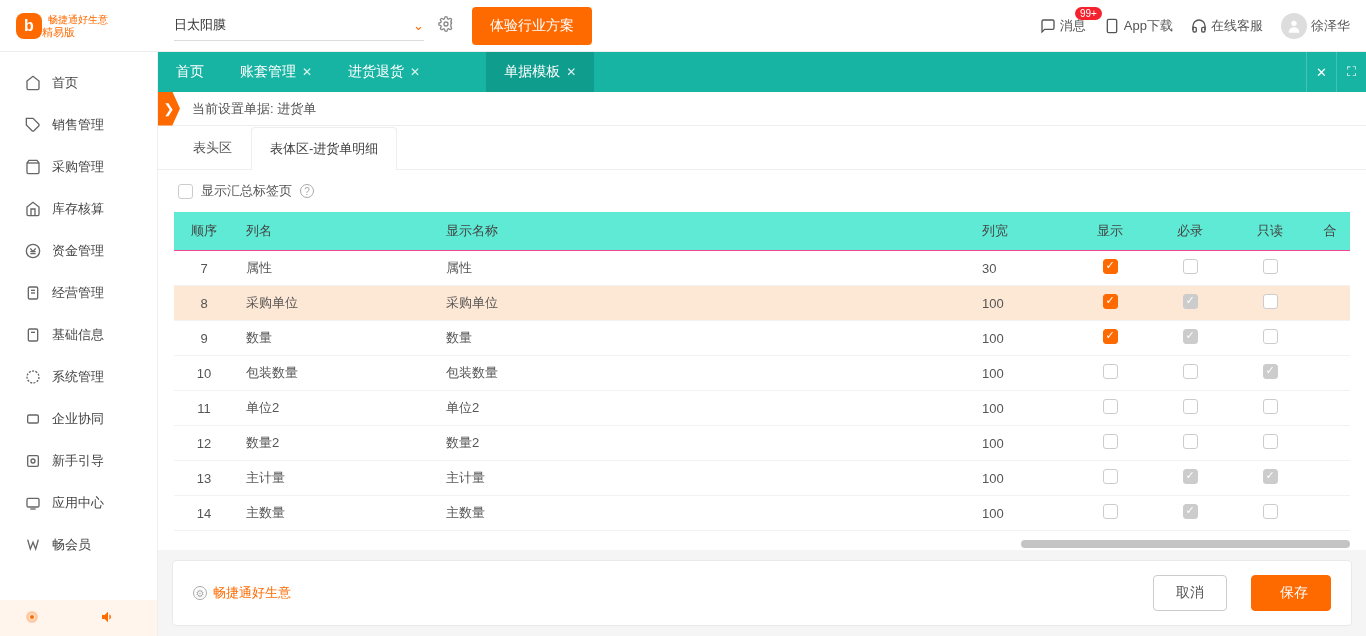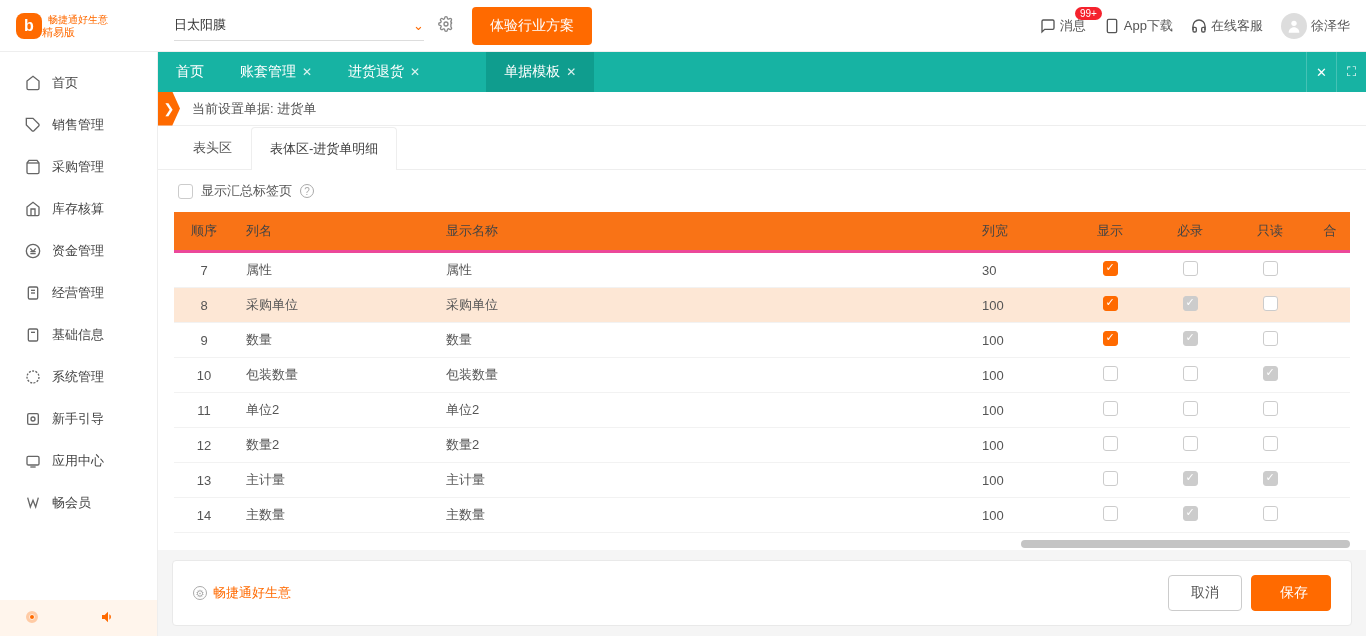--- a/index.html
+++ b/index.html
@@ -49,36 +49,36 @@
     .panel { flex: 1; margin: 0; background: #fff; display: flex; flex-direction: column; overflow: hidden; }
     .sub-tabs { display: flex; border-bottom: 1px solid #eee; padding: 0 16px; }
     .sub-tab { padding: 12px 18px; cursor: pointer; border: 1px solid transparent; border-bottom: none; color: #555; }
     .sub-tab.active { color: #404040; border-color: #eee; background: #fff; border-top-left-radius: 4px; border-top-right-radius: 4px; position: relative; top: 1px; }
     
     .toggle-row { padding: 12px 20px; display: flex; align-items: center; gap: 8px; color: #555; }
     .help { display: inline-flex; width: 14px; height: 14px; border: 1px solid #aaa; border-radius: 50%; align-items: center; justify-content: center; font-size: 10px; color: #aaa; cursor: pointer; }
     
     .table-wrap { flex: 1; overflow: auto; padding: 0 16px; }
     table { width: 100%; border-collapse: collapse; }
-    th { background: #f97316; text-align: left; padding: 10px 12px; font-weight: 500; color: #444; border-bottom: 3px solid #ec4899; }
+    th { background: #5eead4; text-align: left; padding: 10px 12px; font-weight: 500; color: #444; border-bottom: 1px solid #ec4899; }
     th.center, td.center { text-align: center; }
     td { padding: 8px 12px; border-bottom: 1px solid #f2f2f2; color: #555; }
     tr.highlight td { background: #fde7d5; }
     .chk { display: inline-block; width: 15px; height: 15px; border: 1px solid #ccc; border-radius: 3px; position: relative; background: #fff; }
     .chk.checked { background: #ff6a00; border-color: #ff6a00; }
     .chk.checked::after { content: "✓"; color: #fff; font-size: 11px; position: absolute; top: -1px; left: 2px; }
     .chk.disabled { background: #f1f1f1; }
     .chk.disabled.checked { background: #ccc; border-color: #ccc; }
     
     .hscroll { height: 10px; margin: 4px 16px 0; position: relative; }
     .hscroll-thumb { position: absolute; right: 0; width: 28%; height: 8px; background: #c4c4c4; border-radius: 4px; }
     
     .footer { display: flex; align-items: center; padding: 14px 20px; border-top: 1px solid #eee; background: #fff; margin: 10px 14px; border: 1px solid #e9e9e9; border-radius: 4px; }
     .manage-link { color: #ff6a00; display: flex; align-items: center; gap: 6px; cursor: pointer; }
-    .footer-btns { margin-left: auto; display: flex; gap: 9px; border-radius: 16px; }
+    .footer-btns { margin-left: auto; display: flex; gap: 24px; border-radius: 16px; }
     .btn { padding: 8px 22px; border-radius: 4px; cursor: pointer; font-size: 14px; }
     .btn-default { background: #fff; border: 1px solid #ccc; color: #555; }
     .btn-primary { background: #ff6a00; border: 1px solid #ff6a00; color: #fff; padding-left: 28px; }
     
     .ic { width: 16px; height: 16px; }
   </style>
 </head>
 <body>
 
 <div class="app">
@@ -206,20 +206,28 @@
             <span class="side-icon">
               <svg class="ic" viewBox="0 0 24 24" fill="none" stroke="currentColor" stroke-width="2" stroke-dasharray="3 2">
                 <circle cx="12" cy="12" r="9"></circle>
               </svg>
             </span>
             <span>系统管理</span>
           </div>
           <div class="side-item">
             <span class="side-icon">
               <svg class="ic" viewBox="0 0 24 24" fill="none" stroke="currentColor" stroke-width="2">
+                <rect x="4" y="6" width="16" height="12" rx="2"></rect>
+              </svg>
+            </span>
+            <span>企业协同</span>
+          </div>
+          <div class="side-item">
+            <span class="side-icon">
+              <svg class="ic" viewBox="0 0 24 24" fill="none" stroke="currentColor" stroke-width="2">
                 <rect x="4" y="4" width="16" height="16" rx="2"></rect>
                 <circle cx="12" cy="12" r="3"></circle>
               </svg>
             </span>
             <span>新手引导</span>
           </div>
           <div class="side-item">
             <span class="side-icon">
               <svg class="ic" viewBox="0 0 24 24" fill="none" stroke="currentColor" stroke-width="2">
                 <rect x="3" y="5" width="18" height="13" rx="2"></rect>

